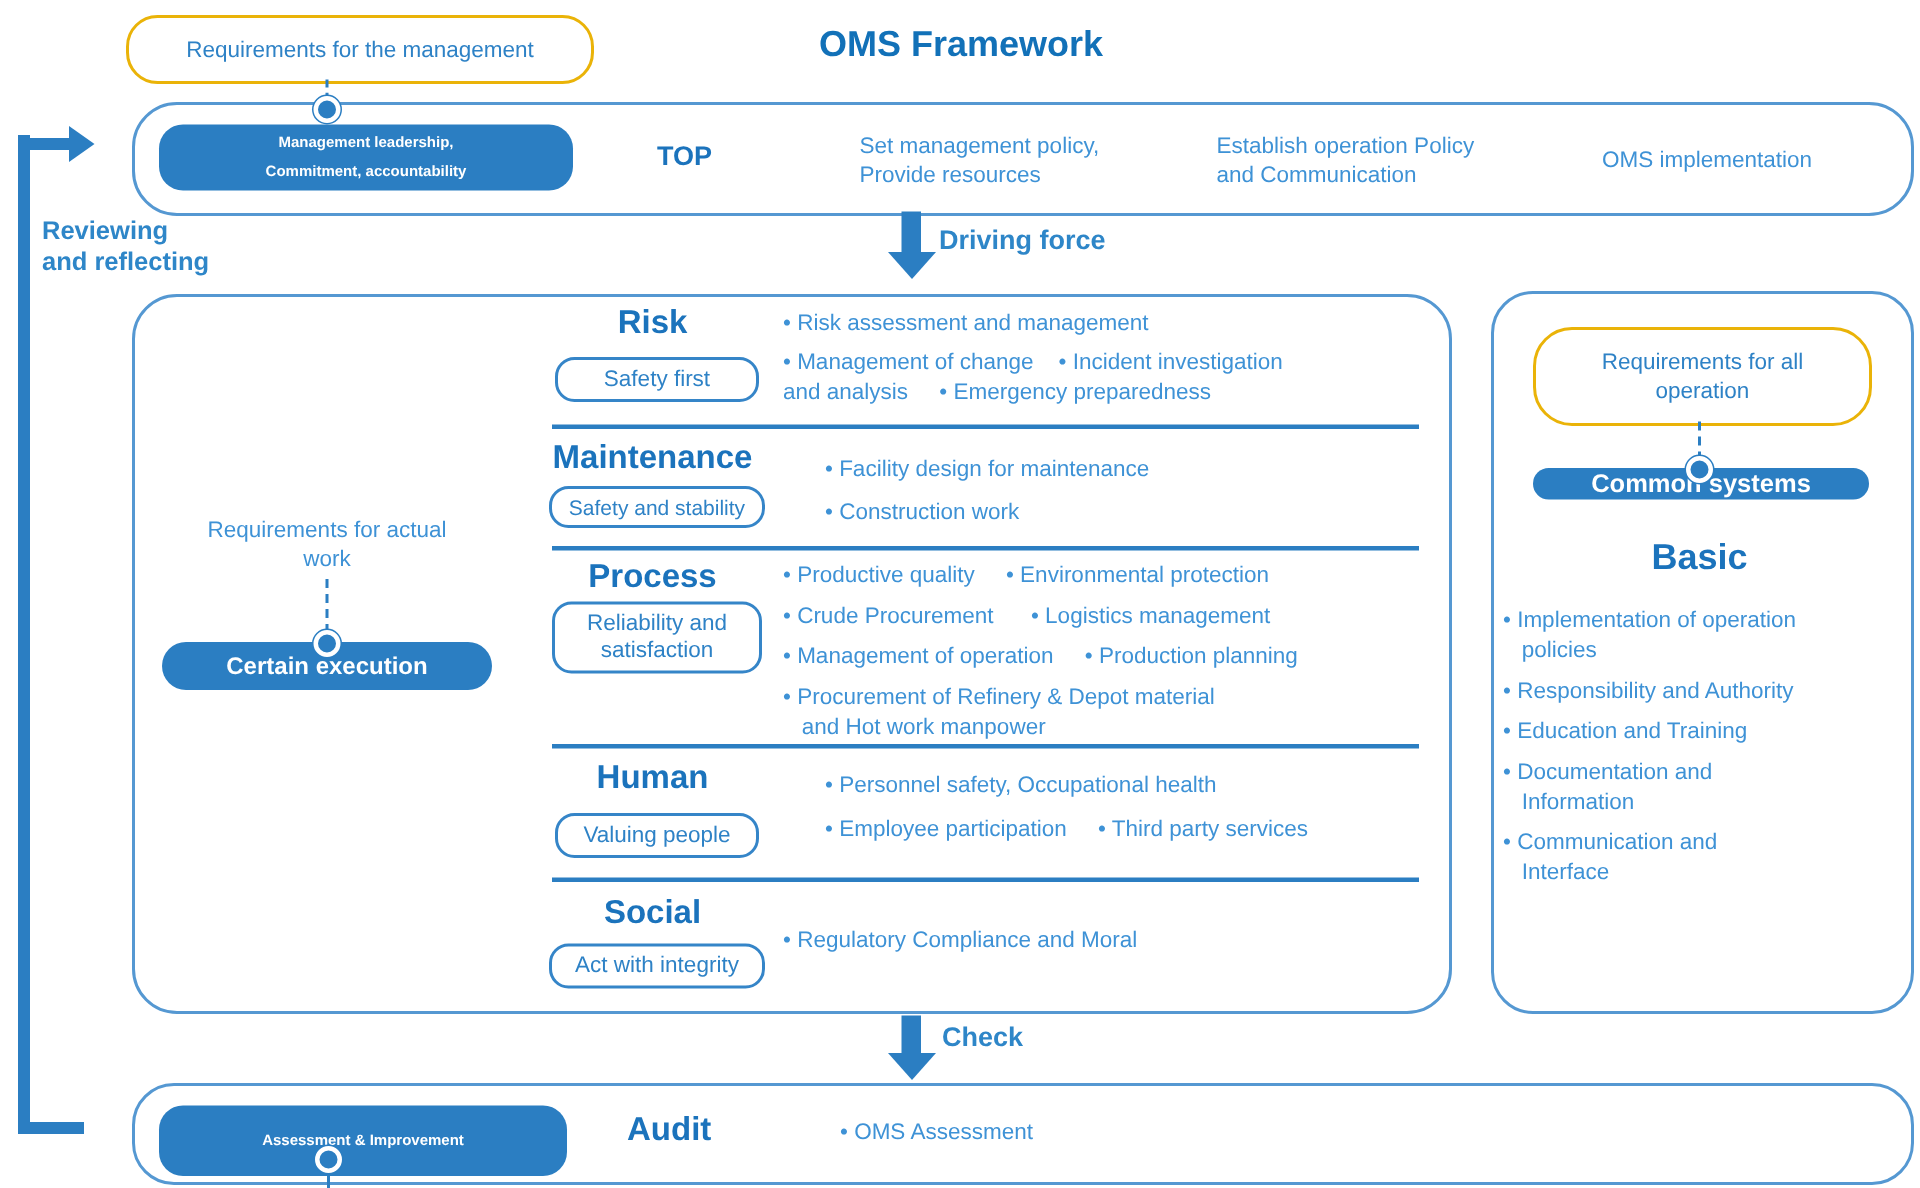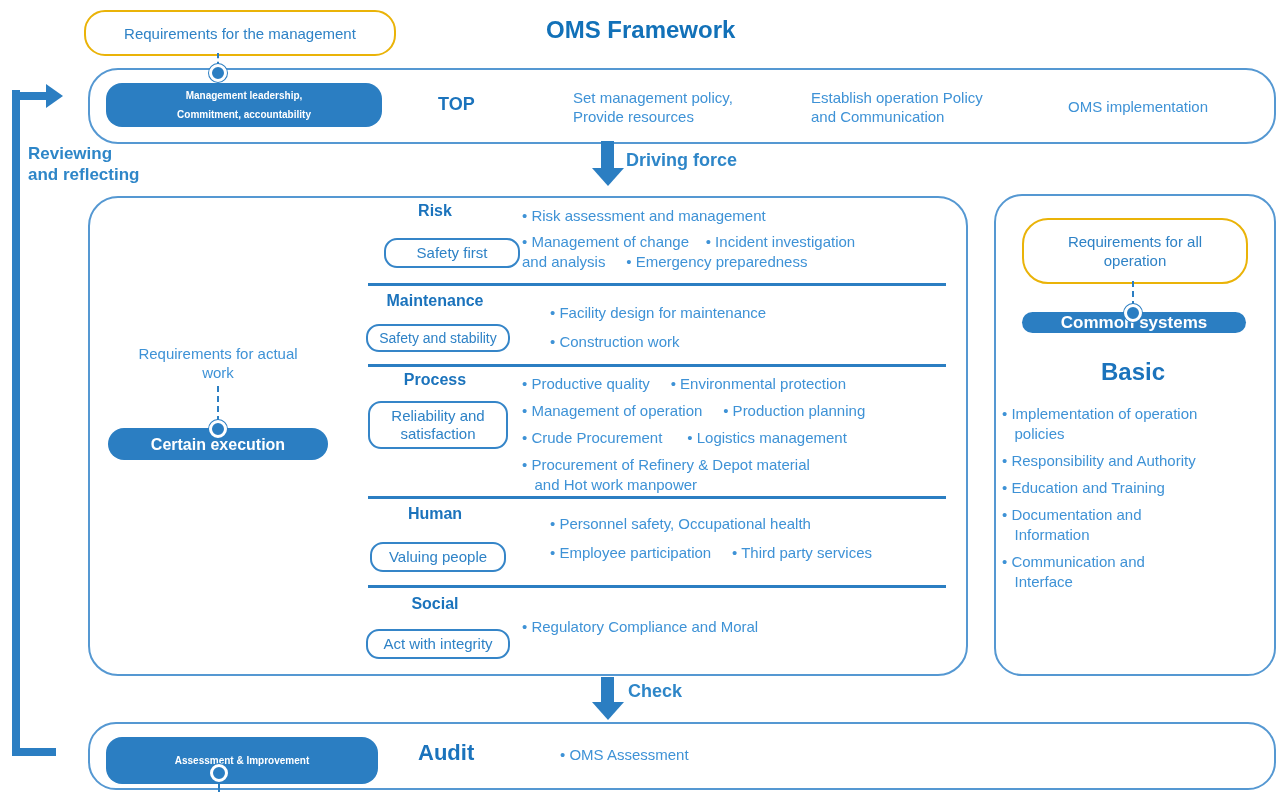--- a/index.html
+++ b/index.html
@@ -17,21 +17,21 @@
   .pill-outline{
     position:absolute;border:2px solid #eab308;border-radius:22px;color:#2e82c6;
     text-align:center;display:flex;align-items:center;justify-content:center;
     white-space:pre-wrap;line-height:19px;font-size:15px;background:#fff;
   }
   .badge{
     position:absolute;border:2px solid #3585c8;border-radius:13px;color:#2e82c6;
     text-align:center;display:flex;align-items:center;justify-content:center;
     white-space:pre-wrap;line-height:18px;font-size:15px;background:#fff;
   }
-  .heading{position:absolute;color:#1b73bc;font-weight:bold;font-size:16px;text-align:center;}
+  .heading{position:absolute;color:#1b73bc;font-weight:bold;font-size:22px;text-align:center;}
   .stage-label{position:absolute;color:#1b73bc;font-weight:bold;font-size:18px;}
   .body-text{position:absolute;color:#3e92d6;font-size:15px;line-height:19px;}
   .rows{position:absolute;color:#3e92d6;font-size:15px;line-height:20px;}
   .rows > div{white-space:pre-wrap;}
   .rows-tight > div{margin-bottom:6px;}
   .rows-med  > div{margin-bottom:7px;}
   .rows-loose > div{margin-bottom:9px;margin-left:28px;}
   .divider{position:absolute;height:3px;background:#2b7ec2;left:368px;width:578px;}
   .dash-v{position:absolute;width:0;border-left:2px dashed #2b7ec2;}
   .dot{
@@ -78,43 +78,43 @@
 
   <div class="big-box" style="left:88px;top:196px;width:876px;height:476px;"></div>
 
   <div class="body-text pre" style="left:110px;top:344px;width:216px;text-align:center;">Requirements for actual
 work</div>
   <div class="dash-v" style="left:217px;top:386px;height:36px;"></div>
   <div class="dot" style="left:209px;top:420px;"></div>
   <div class="pill-filled" style="left:108px;top:428px;width:220px;height:32px;font-size:16px;">Certain execution</div>
 
   <div class="heading" style="left:360px;top:202px;width:150px;">Risk</div>
-  <div class="badge" style="left:370px;top:238px;width:132px;height:26px;margin-left:14px;">Safety first</div>
+  <div class="badge" style="left:370px;top:238px;width:132px;height:26px;">Safety first</div>
   <div class="rows rows-tight" style="left:522px;top:206px;width:425px;">
       <div>• Risk assessment and management</div>
       <div>• Management of change    • Incident investigation
 and analysis     • Emergency preparedness</div>
     </div>
   <div class="divider" style="top:283px;"></div>
 
   <div class="heading" style="left:360px;top:292px;width:150px;">Maintenance</div>
   <div class="badge" style="left:366px;top:324px;width:140px;height:24px;font-size:14px;">Safety and stability</div>
   <div class="rows rows-loose" style="left:522px;top:303px;width:425px;">
       <div>• Facility design for maintenance</div>
       <div>• Construction work</div>
     </div>
   <div class="divider" style="top:364px;"></div>
 
   <div class="heading" style="left:360px;top:371px;width:150px;">Process</div>
   <div class="badge" style="left:368px;top:401px;width:136px;height:44px;">Reliability and
 satisfaction</div>
   <div class="rows rows-med" style="left:522px;top:374px;width:425px;">
       <div>• Productive quality     • Environmental protection</div>
+      <div>• Crude Procurement      • Logistics management</div>
       <div>• Management of operation     • Production planning</div>
-      <div>• Crude Procurement      • Logistics management</div>
       <div>• Procurement of Refinery &amp; Depot material
    and Hot work manpower</div>
     </div>
   <div class="divider" style="top:496px;"></div>
 
   <div class="heading" style="left:360px;top:505px;width:150px;">Human</div>
   <div class="badge" style="left:370px;top:542px;width:132px;height:26px;">Valuing people</div>
   <div class="rows rows-loose" style="left:522px;top:514px;width:425px;">
       <div>• Personnel safety, Occupational health</div>
       <div>• Employee participation     • Third party services</div>

